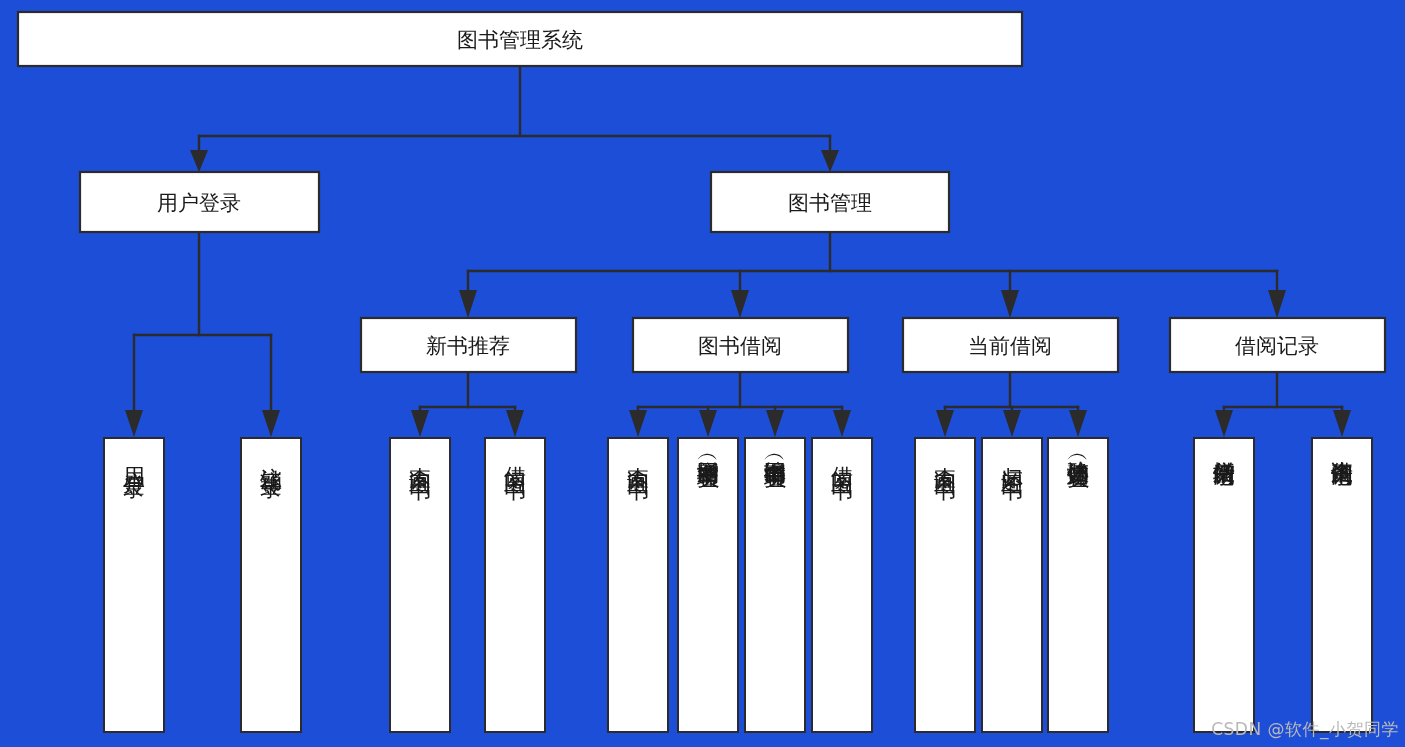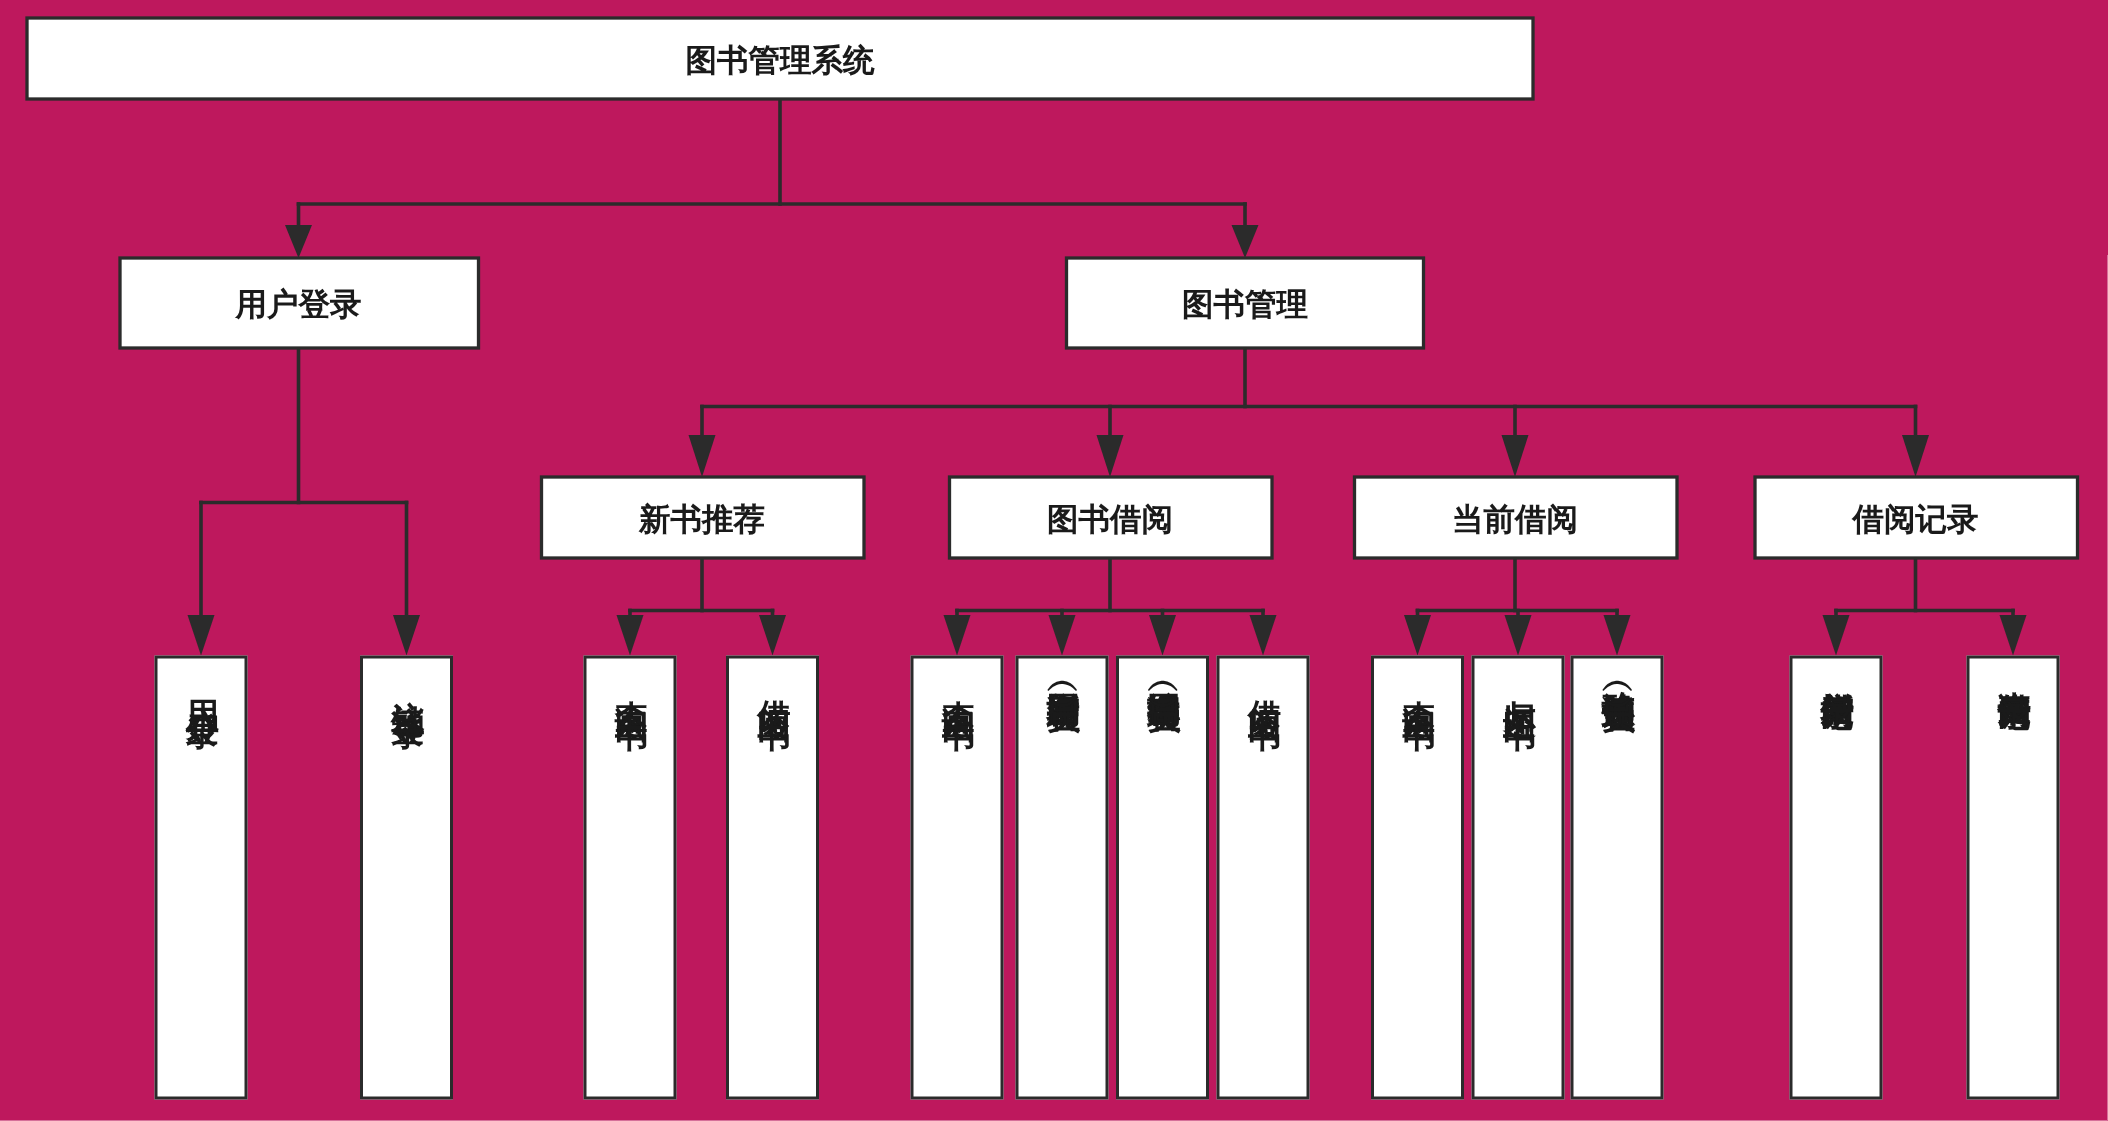--- a/index.html
+++ b/index.html
@@ -10,22 +10,21 @@
   body {
     width: 1405px;
     height: 747px;
     font-family: "DejaVu Sans", "Liberation Sans", sans-serif;
     overflow: hidden;
   }
   #diagram-root {
     position: relative;
     width: 1405px;
     height: 747px;
-    background: #be185d;
-    font-weight: bold;
+    background: #1d4ed8;
   }
   svg#tree-svg {
     position: absolute;
     left: 0;
     top: 0;
     width: 1405px;
     height: 747px;
     display: block;
   }
   .node-box {
@@ -238,13 +237,14 @@
     <span class="leaf-text tall">确认归还（管理员）</span>
   </div>
 
   <div class="leaf-wrap" style="left:1193px; top:437px; width:62px; height:296px;">
     <span class="leaf-text tall">新增借阅记录</span>
   </div>
   <div class="leaf-wrap" style="left:1311px; top:437px; width:62px; height:296px;">
     <span class="leaf-text tall">查询借阅记录</span>
   </div>
 
+  <div class="watermark">CSDN @软件_小贺同学</div>
 </div>
 
 </body></html>

